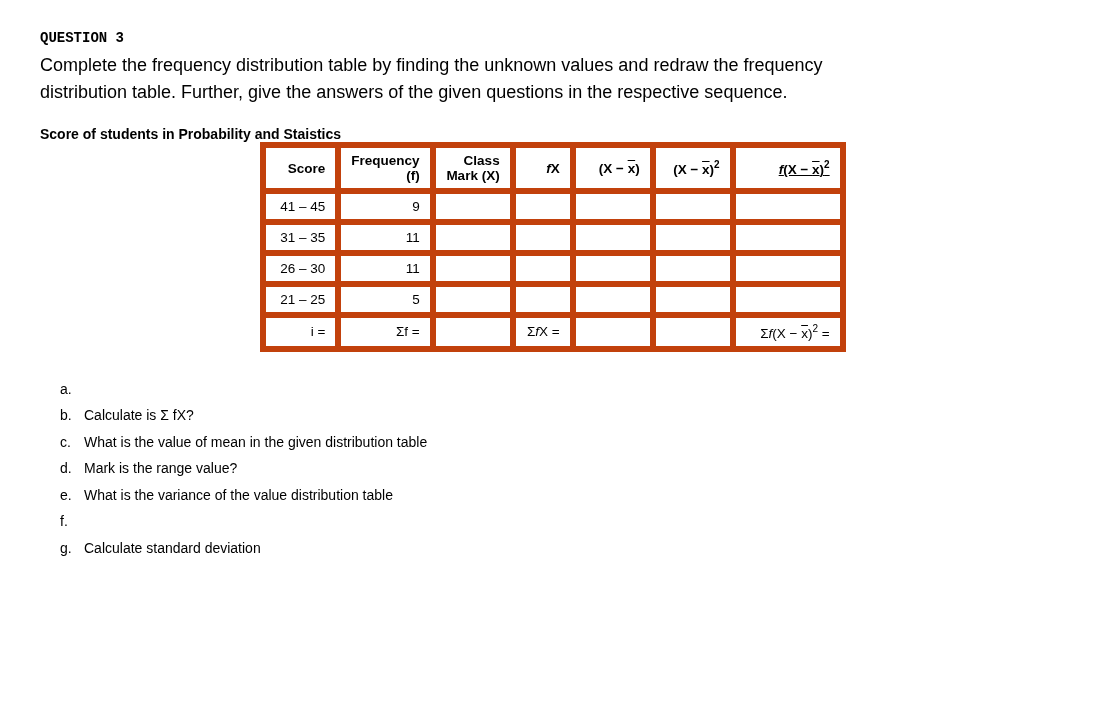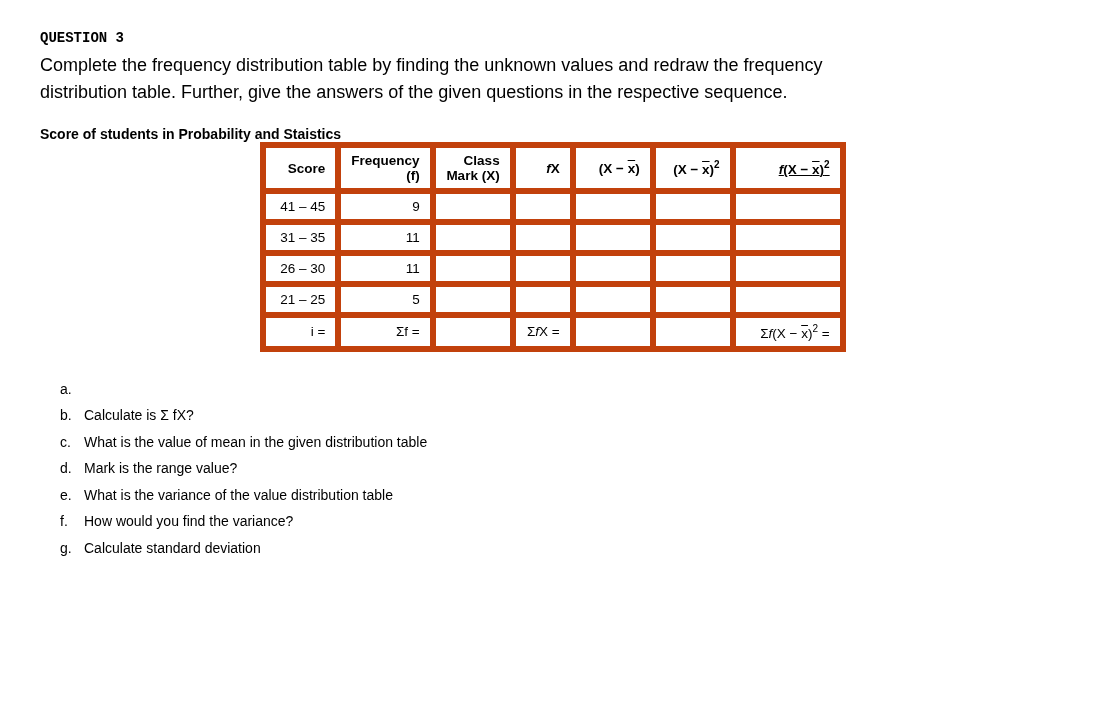--- a/index.html
+++ b/index.html
@@ -183,19 +183,18 @@
     <li>
       <span class="letter">d.</span>
       <span>Mark is the range value?</span>
     </li>
     <li>
       <span class="letter">e.</span>
       <span>What is the variance of the value distribution table</span>
     </li>
     <li>
       <span class="letter">f.</span>
-      <span>How would you find the variance?</span>
     </li>
     <li>
       <span class="letter">g.</span>
       <span>Calculate standard deviation</span>
     </li>
   </ol>
 
 </body></html>

